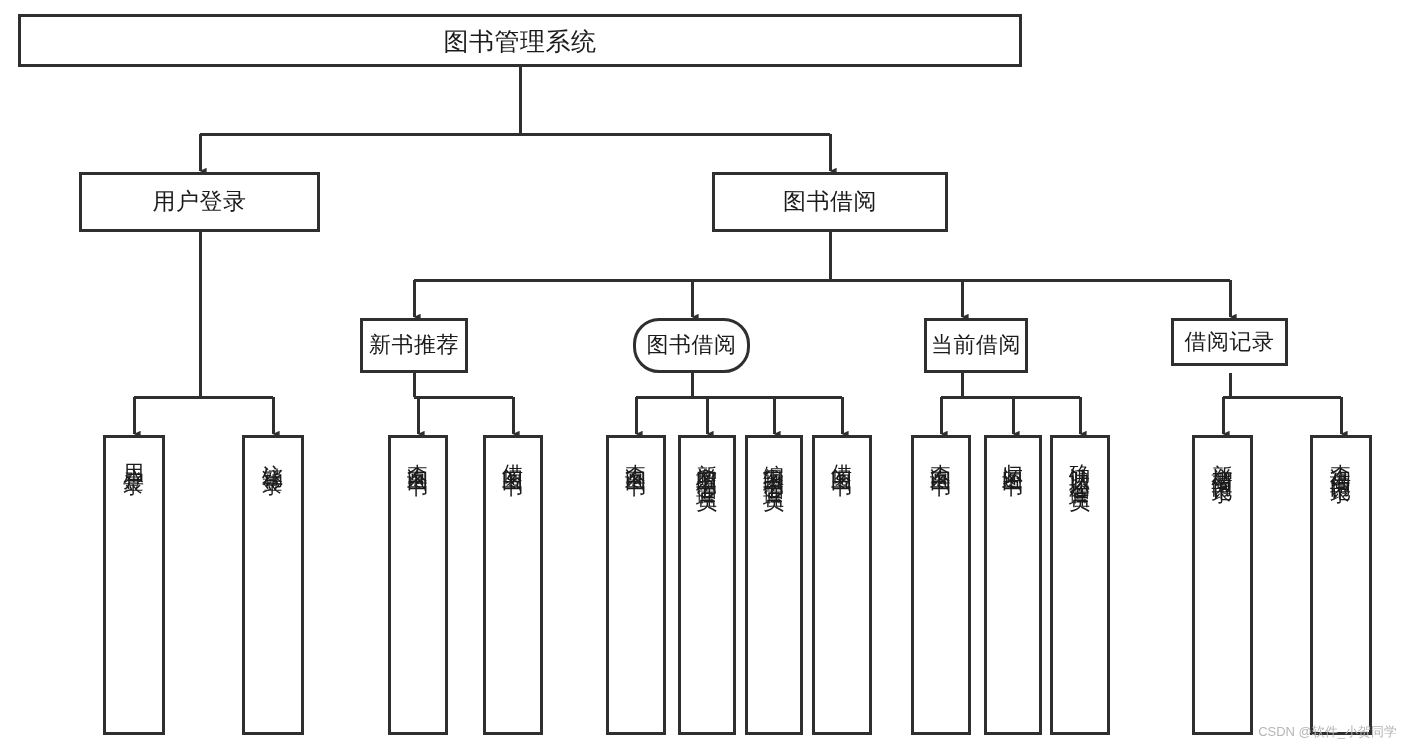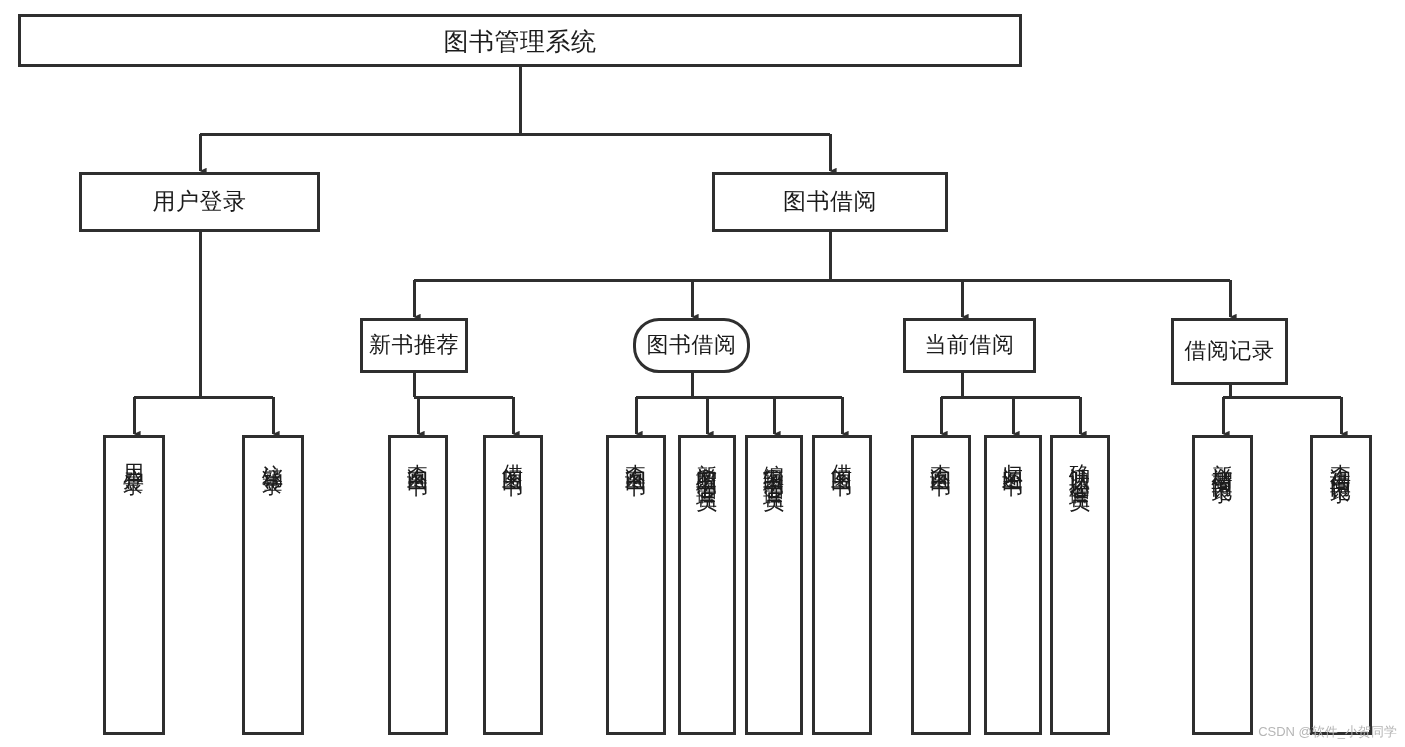--- a/index.html
+++ b/index.html
@@ -128,24 +128,24 @@
       </div>
       <div class="node lvl1 horiz" style="left: 712px; top: 172px; width: 236px; height: 60px;">
         <span class="node-label">图书借阅</span>
       </div>
       <div class="node lvl2 horiz" style="left: 360px; top: 318px; width: 108px; height: 55px;">
         <span class="node-label">新书推荐</span>
       </div>
       <div class="node lvl2 horiz" style="left: 633px; top: 318px; width: 117px; height: 55px; border-radius: 26px;">
         <span class="node-label">图书借阅</span>
       </div>
-      <div class="node lvl2 horiz" style="left: 903px; top: 318px; width: 133px; height: 55px;">
+      <div class="node lvl2 horiz" style="left: 924px; top: 318px; width: 104px; height: 55px;">
         <span class="node-label">当前借阅</span>
       </div>
-      <div class="node lvl2 horiz" style="left: 1171px; top: 318px; width: 117px; height: 67px;">
+      <div class="node lvl2 horiz" style="left: 1171px; top: 318px; width: 117px; height: 48px;">
         <span class="node-label">借阅记录</span>
       </div>
       <div class="node lvl3 vert" style="left: 103px; top: 435px; width: 62px; height: 300px;">
         <span class="node-label">用户登录</span>
       </div>
       <div class="node lvl3 vert" style="left: 242px; top: 435px; width: 62px; height: 300px;">
         <span class="node-label">注销登录</span>
       </div>
       <div class="node lvl3 vert" style="left: 388px; top: 435px; width: 60px; height: 300px;">
         <span class="node-label">查询图书</span>

